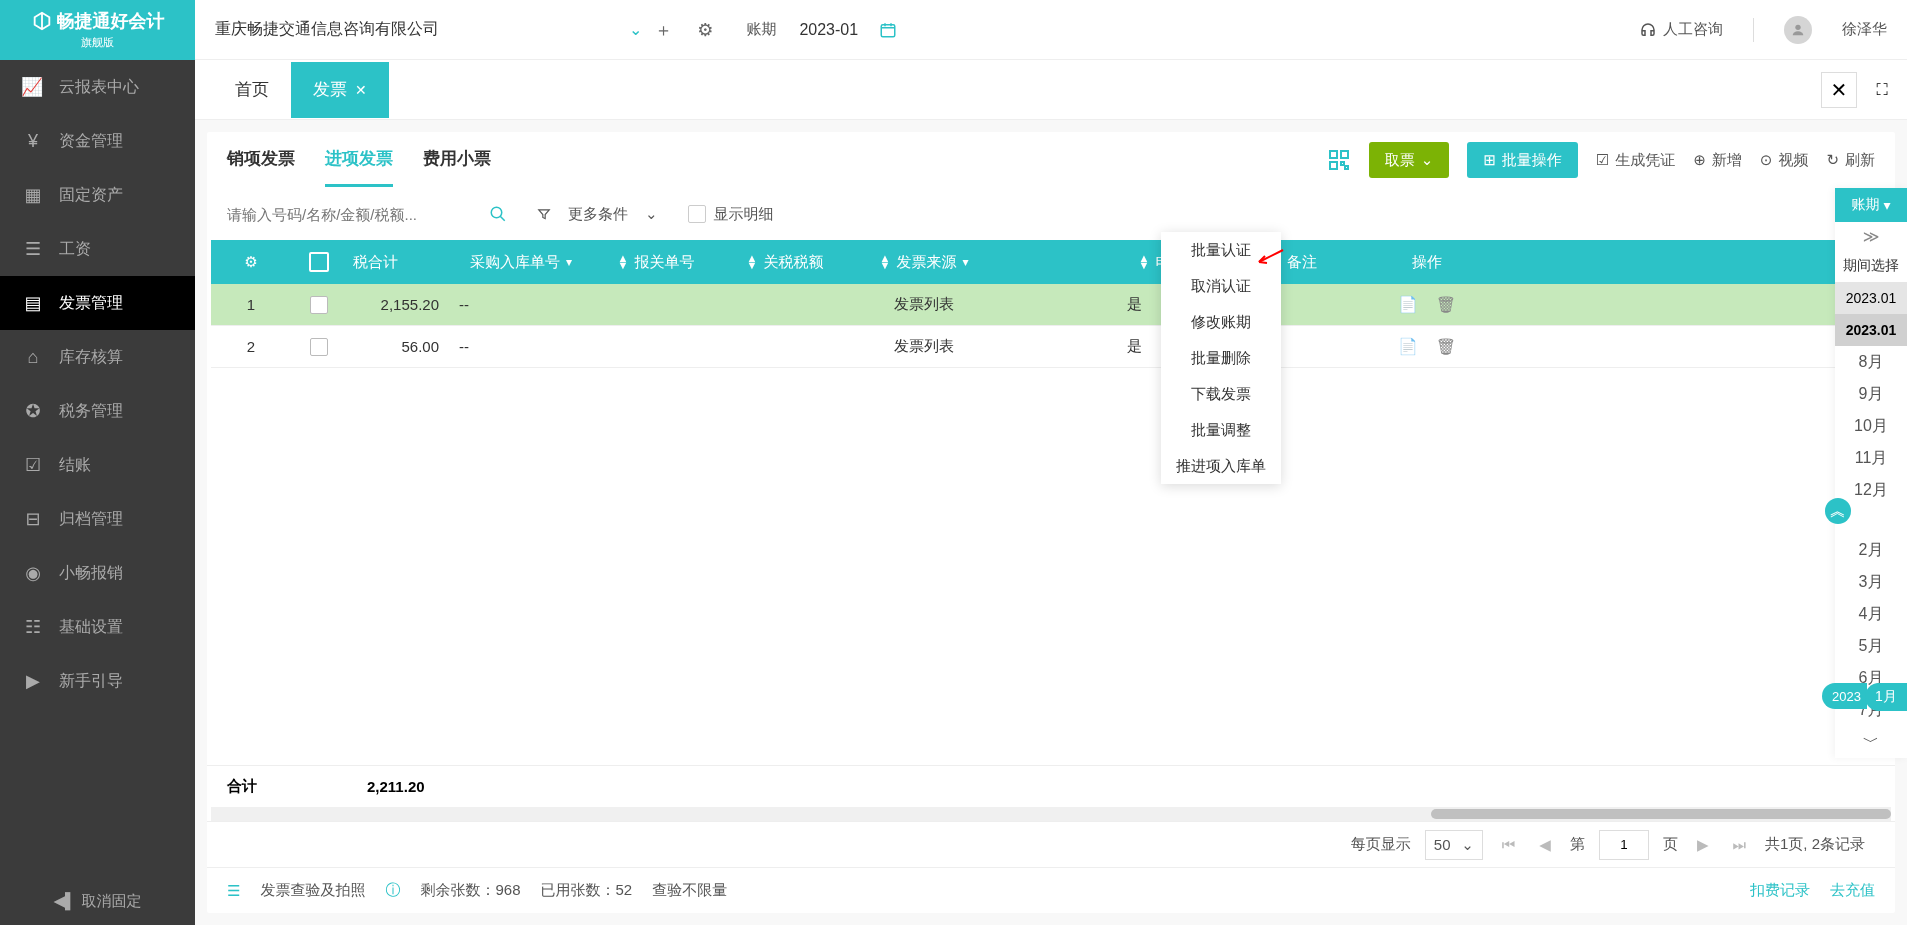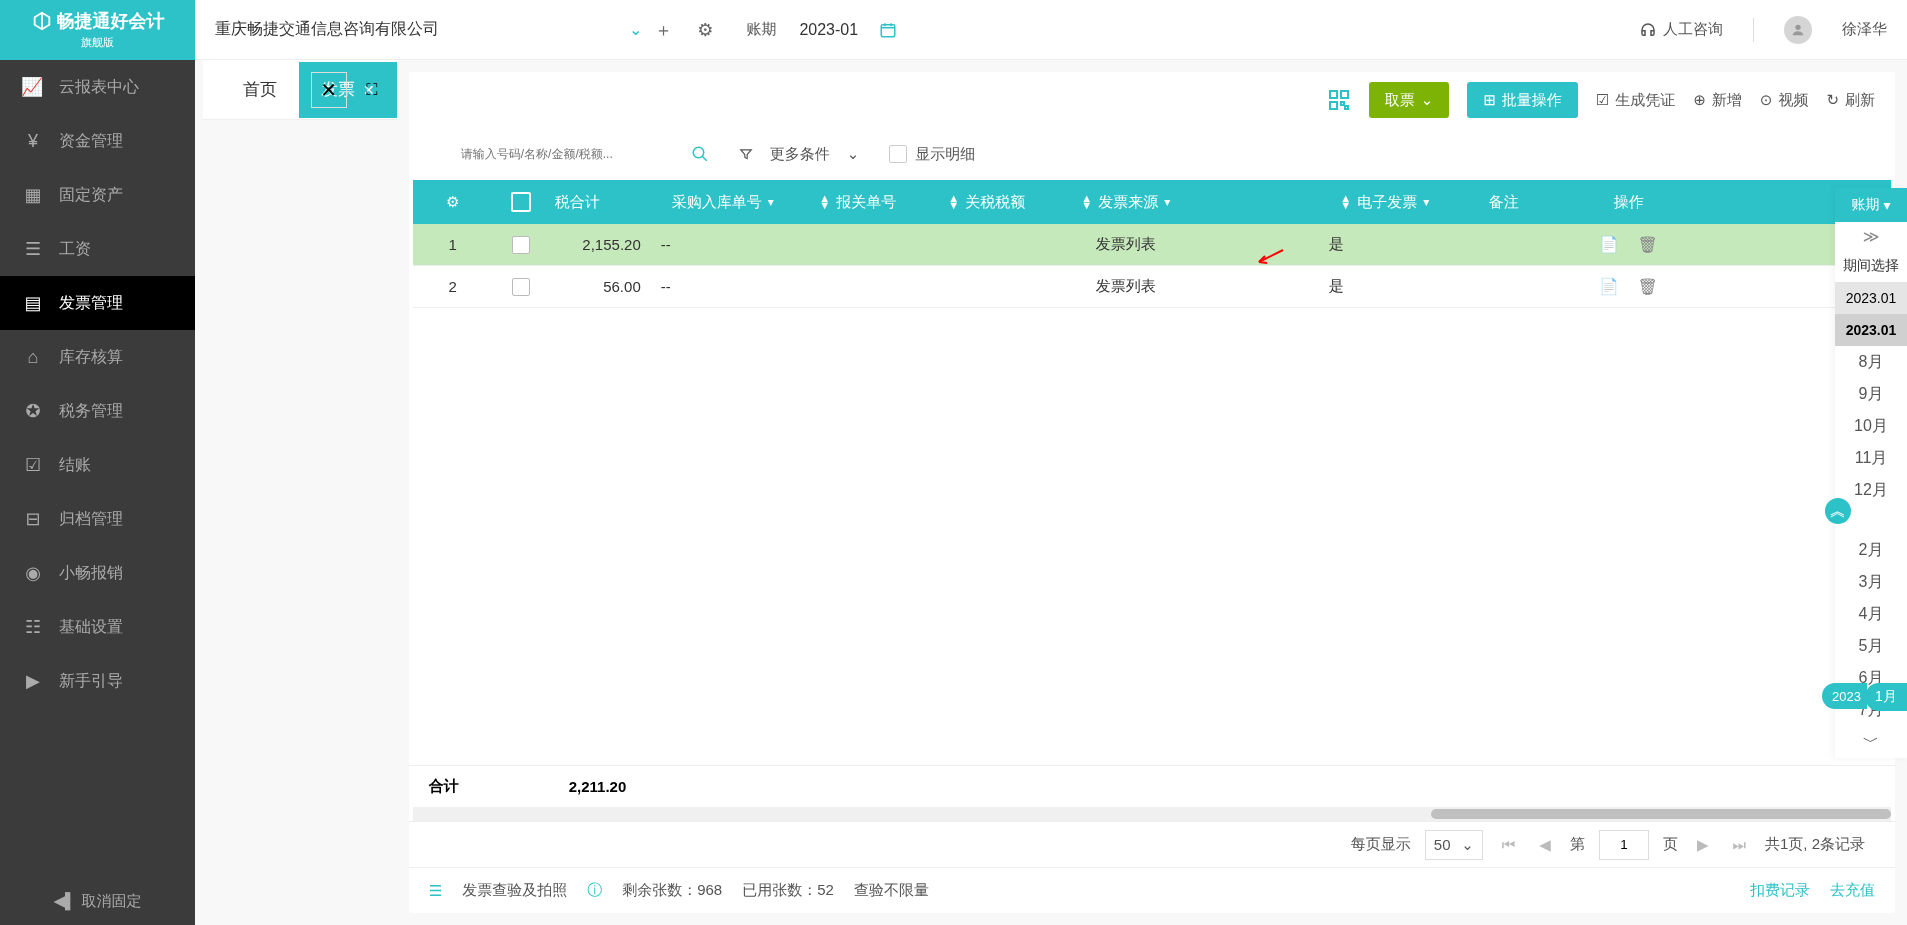--- a/index.html
+++ b/index.html
@@ -28,21 +28,21 @@
 .body { flex: 1; display: flex; }
 
 
 .sidebar { width: 195px; background: #3b3b3b; display: flex; flex-direction: column; overflow-y: auto; }
 .side-item { height: 54px; display: flex; align-items: center; padding-left: 22px; gap: 15px; color: #aaa; font-size: 16px; cursor: pointer; }
 .side-item.active { background: #000; color: #fff; }
 .side-item .icon { width: 22px; display: flex; justify-content: center; font-size: 18px; }
 .unpin { margin-top: auto; height: 48px; display: flex; align-items: center; justify-content: center; gap: 6px; color: #aaa; font-size: 15px; }
 
 
-.main { flex: 1; background: #f8f8f8; display: flex; flex-direction: row; position: relative; padding-left: 8px; }
+.main { flex: 1; background: #f8f8f8; display: flex; flex-direction: column; position: relative; }
 
 
 .tabs-row { height: 60px; background: #fff; display: flex; align-items: center; padding-left: 18px; border-bottom: 1px solid #eee; position: relative; }
 .tab { padding: 0 22px; height: 56px; display: flex; align-items: center; font-size: 17px; color: #333; cursor: pointer; gap: 8px; }
 .tab.active { background: #2cc2c7; color: #fff; }
 .tab .close { font-size: 14px; }
 .tabs-row .close-all { position: absolute; right: 50px; width: 36px; height: 36px; border: 1px solid #ddd; display: flex; align-items: center; justify-content: center; font-size: 20px; cursor: pointer; }
 .tabs-row .fullscreen { position: absolute; right: 10px; width: 30px; display: flex; align-items: center; justify-content: center; }
 
 
@@ -56,21 +56,21 @@
 .toolbar { margin-left: auto; display: flex; align-items: center; gap: 18px; }
 .qr-icon { color: #2cc2c7; font-size: 22px; }
 .btn { height: 36px; padding: 0 16px; border-radius: 3px; display: flex; align-items: center; gap: 6px; font-size: 15px; cursor: pointer; }
 .btn-green { background: #7cb305; color: #fff; }
 .btn-teal { background: #2cc2c7; color: #fff; }
 .tool-link { color: #555; font-size: 15px; display: flex; align-items: center; gap: 6px; cursor: pointer; }
 
 
 .filter-row { display: flex; align-items: center; height: 52px; padding: 0 20px; gap: 30px; }
 .search-box { display: flex; align-items: center; gap: 10px; width: 280px; }
-.search-input { border: none; outline: none; font-size: 12px; flex: 1; color: #888; margin-left: 32px; }
+.search-input { border: none; outline: none; font-size: 15px; flex: 1; color: #888; }
 .search-ico { color: #2cc2c7; font-size: 18px; }
 .more-cond { display: flex; align-items: center; gap: 17px; color: #555; font-size: 15px; cursor: pointer; }
 .chk-wrap { display: flex; align-items: center; gap: 8px; color: #555; font-size: 15px; }
 .checkbox { width: 18px; height: 18px; border: 1px solid #ccc; border-radius: 2px; }
 
 
 .table-wrap { flex: 1; overflow: hidden; padding: 0 4px; position: relative; }
 .thead { display: flex; background: #2cc2c7; color: #fff; height: 44px; align-items: center; }
 .tcell { display: flex; align-items: center; justify-content: center; gap: 6px; font-size: 15px; }
 .col-gear { width: 80px; }
@@ -252,20 +252,25 @@
             <span>发票</span>
             <span class="close">✕</span>
           </div>
         <div class="close-all">✕</div>
         <div class="fullscreen">⛶</div>
       </div>
 
       <div class="card">
 
         <div class="subtab-row">
+          <div class="subtabs">
+            <div class="subtab">销项发票</div>
+            <div class="subtab active">进项发票</div>
+            <div class="subtab">费用小票</div>
+          </div>
           <div class="toolbar">
             <span class="qr-icon">
               <svg width="24" height="24" viewBox="0 0 24 24" fill="none" stroke="#2cc2c7" stroke-width="2">
                   <rect x="3" y="3" width="7" height="7"></rect>
                   <rect x="14" y="3" width="7" height="7"></rect>
                   <rect x="3" y="14" width="7" height="7"></rect>
                   <rect x="14" y="14" width="3" height="3"></rect>
                   <rect x="18" y="18" width="3" height="3"></rect>
                 </svg>
             </span>
@@ -435,20 +440,29 @@
           <span>已用张数：52</span>
           <span>查验不限量</span>
           <div class="right">
             <span class="link">扣费记录</span>
             <span class="link">去充值</span>
           </div>
         </div>
 
       </div>
 
+      <div class="dropdown">
+        <div class="dd-item">批量认证</div>
+        <div class="dd-item">取消认证</div>
+        <div class="dd-item">修改账期</div>
+        <div class="dd-item">批量删除</div>
+        <div class="dd-item">下载发票</div>
+        <div class="dd-item">批量调整</div>
+        <div class="dd-item">推进项入库单</div>
+      </div>
 
       <div class="arrow-annot">
         <svg width="30" height="20">
             <path d="M28 2 L4 14" stroke="#ff0000" stroke-width="2"></path>
             <path d="M4 14 L10 8 M4 14 L12 15" stroke="#ff0000" stroke-width="2"></path>
           </svg>
       </div>
 
       <div class="right-panel">
         <div class="rp-btn">

